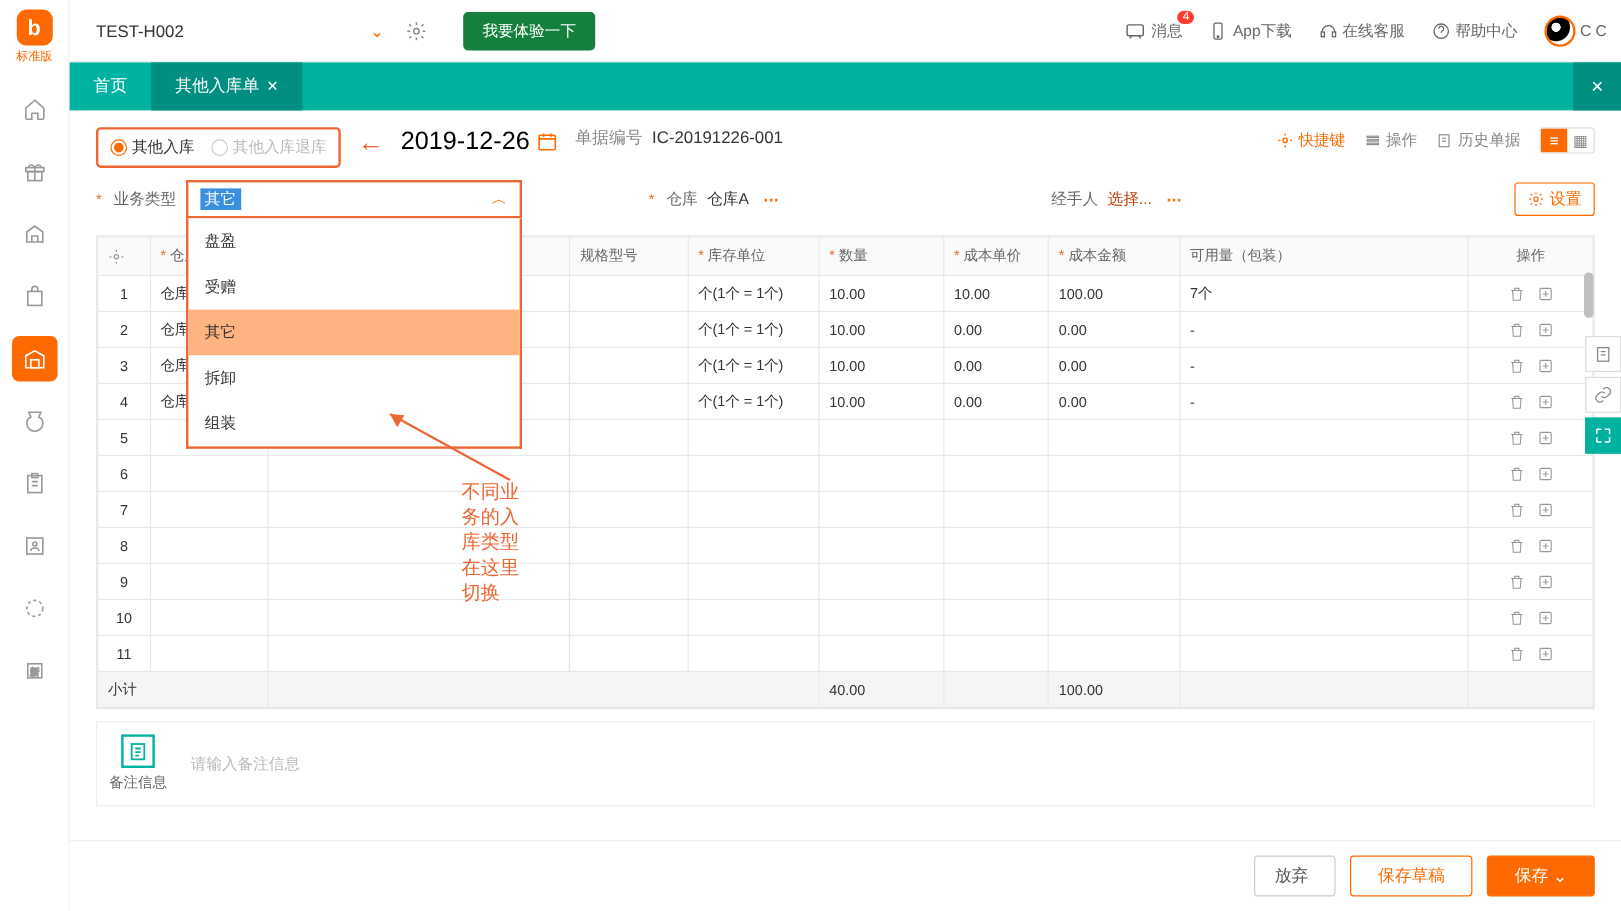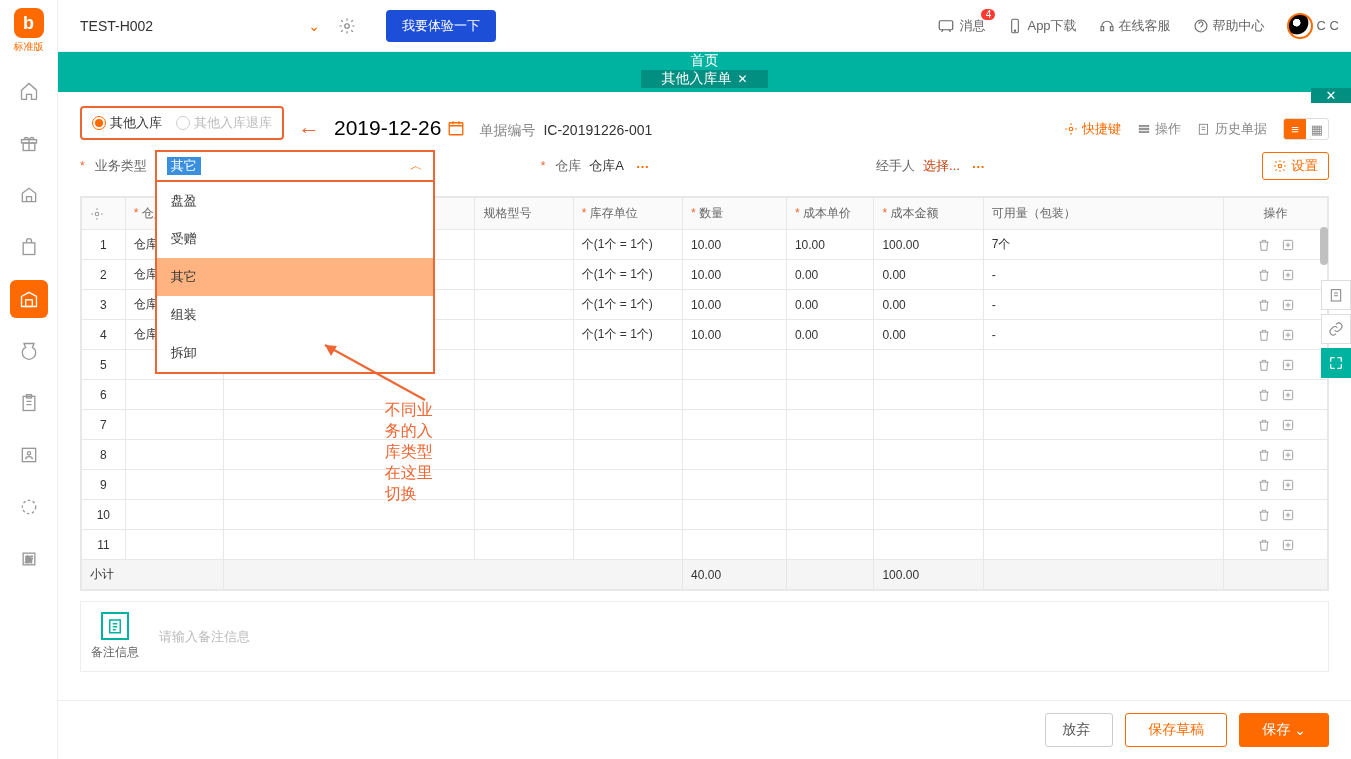--- a/index.html
+++ b/index.html
@@ -15,35 +15,35 @@
 .side-icon.active { background: #ff6a00; color: #fff; }
 
 
 .main { flex: 1; display: flex; flex-direction: column; }
 
 
 .topbar { height: 52px; display: flex; align-items: center; padding: 0 12px; border-bottom: 1px solid #eee; }
 .company-select { width: 260px; height: 32px; display: flex; align-items: center; padding: 0 10px; font-size: 14px; color: #333; position: relative; }
 .company-select .chev { margin-left: auto; color: #ff6a00; }
 .gear-btn { margin-left: 8px; color: #888; cursor: pointer; }
-.try-btn { margin-left: 30px; background: #1d4ed8; color: #fff; border: none; height: 32px; padding: 0 16px; border-radius: 4px; font-size: 13px; cursor: pointer; }
+.try-btn { margin-left: 30px; background: #15803d; color: #fff; border: none; height: 32px; padding: 0 16px; border-radius: 4px; font-size: 13px; cursor: pointer; }
 .topbar-right { margin-left: auto; display: flex; align-items: center; gap: 22px; color: #666; font-size: 13px; }
 .topbar-item { display: flex; align-items: center; gap: 4px; cursor: pointer; position: relative; }
 .badge { position: absolute; top: -8px; right: -10px; background: #ff3b30; color: #fff; font-size: 10px; border-radius: 8px; padding: 0 4px; min-width: 14px; text-align: center; }
 .avatar { width: 26px; height: 26px; border-radius: 50%; background: radial-gradient(circle at 35% 35%, #fff 18%, #000 20% 55%, #fff 60%); border: 2px solid #ff6a00; }
 
 
-.tabs-row { height: 40px; background: #00b3a0; display: flex; align-items: center; color: #fff; flex-direction: column; }
+.tabs-row { height: 40px; background: #00b3a0; display: flex; align-items: center; color: #fff; }
 .tab { height: 40px; display: flex; align-items: center; padding: 0 20px; cursor: pointer; font-size: 14px; }
 .tab.active { background: #008f80; }
 .tab-close { margin-left: 6px; font-size: 12px; }
 .tabs-right { margin-left: auto; width: 40px; height: 40px; background: #008f80; display: flex; align-items: center; justify-content: center; cursor: pointer; }
 
 
-.form-header { padding: 14px 22px 0 22px; display: flex; align-items: flex-end; gap: 14px; flex-wrap: wrap; }
+.form-header { padding: 14px 22px 0 22px; display: flex; align-items: flex-start; gap: 14px; flex-wrap: wrap; }
 .radio-group { border: 2px solid #e63; border-radius: 4px; padding: 6px 10px; display: flex; gap: 14px; position: relative; }
 .radio-opt { display: flex; align-items: center; gap: 4px; cursor: pointer; }
 .radio-dot { width: 14px; height: 14px; border: 1px solid #ccc; border-radius: 50%; display: inline-flex; align-items: center; justify-content: center; }
 .radio-dot.on { border-color: #ff6a00; }
 .radio-dot.on::after { content: ''; width: 8px; height: 8px; background: #ff6a00; border-radius: 50%; }
 .date-field { display: flex; align-items: center; gap: 6px; color: #666; }
 .date-val { font-size: 21px; color: #000000; }
 .cal-icon { color: #ff6a00; }
 .docno { display: flex; gap: 8px; color: #888; font-size: 14px; }
 .docno-val { color: #333; }
@@ -310,22 +310,22 @@
         <span class="field-label">业务类型</span>
         <div class="biztype-box">
           <div class="biztype-input">
             <span class="biztype-val">其它</span>
             <span class="biztype-chev">︿</span>
           </div>
           <div class="dropdown">
             <div class="dd-item">盘盈</div>
             <div class="dd-item">受赠</div>
             <div class="dd-item highlighted">其它</div>
+            <div class="dd-item">拆卸</div>
             <div class="dd-item">组装</div>
-            <div class="dd-item">拆卸</div>
           </div>
           <svg class="dd-arrow" width="120" height="70">
               <line x1="110" y1="60" x2="10" y2="5" stroke="#e63" stroke-width="2"></line>
               <polygon points="10,5 22,6 16,16" fill="#e63"></polygon>
             </svg>
           <div class="annot2">不同业务的入库类型在这里切换</div>
         </div>
       </div>
       <div class="field" style="margin-left:80px">
         <span class="req">*</span>

